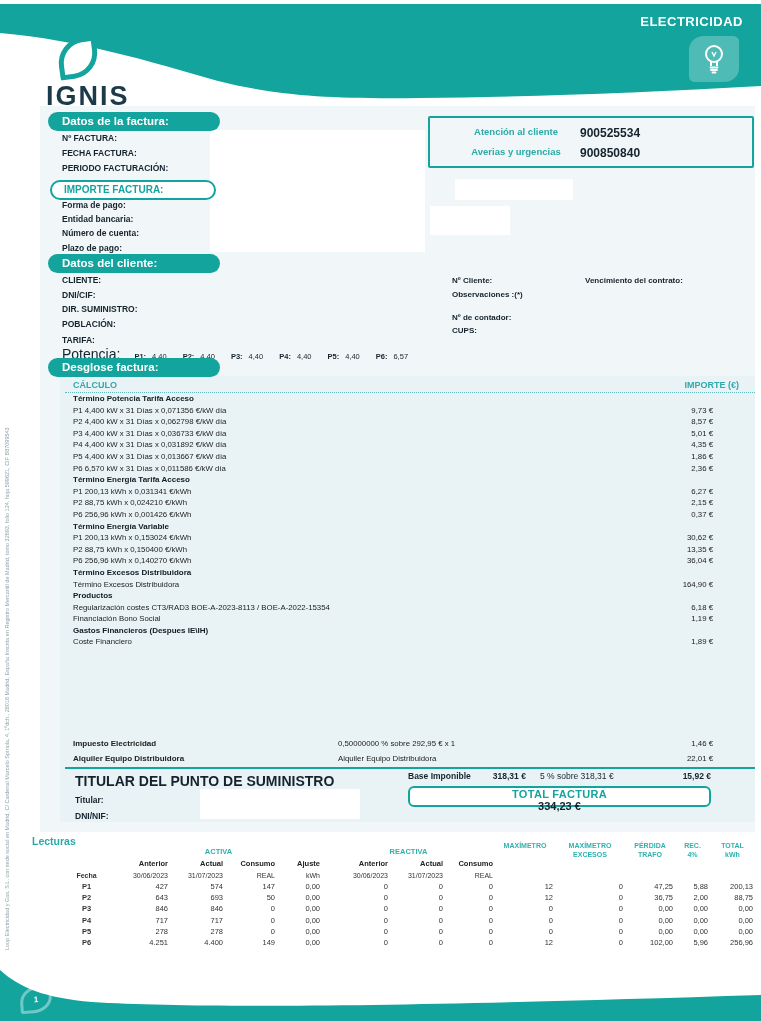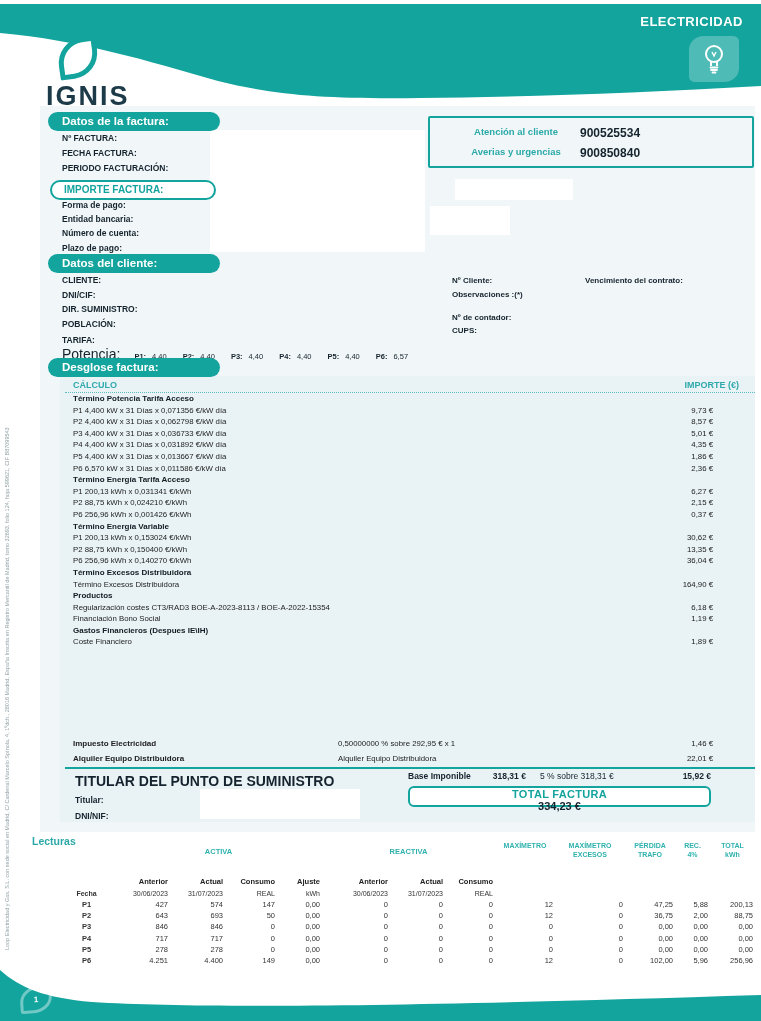--- a/index.html
+++ b/index.html
@@ -74,21 +74,21 @@
   .total-box{position:absolute;left:408px;top:786px;width:303px;height:21px;
         border:2px solid #14A49E;border-radius:6px;background:#fff;box-sizing:border-box;
         display:flex;align-items:center;justify-content:space-between;padding:0 8px;flex-direction:column;}
   .total-box .tl{color:#14A49E;font-weight:bold;font-size:11px;letter-spacing:.3px;}
   .total-box .tv{color:#15232E;font-weight:bold;font-size:11px;}
   
   .lect-title{position:absolute;left:32px;top:835px;color:#2BA9A8;font-weight:bold;font-size:10.5px;}
   .lect-group{position:absolute;top:847px;color:#2FB2AE;font-weight:bold;font-size:7.5px;text-align:center;}
   .lect-colhead{position:absolute;top:842px;color:#2FB2AE;font-weight:bold;font-size:7px;
         text-align:center;white-space:pre-line;line-height:8.5px;}
-  .lect-table{position:absolute;left:60px;top:858px;width:695px;font-size:7.5px;color:#333;margin-top:18px;}
+  .lect-table{position:absolute;left:60px;top:858px;width:695px;font-size:7.5px;color:#333;}
   .lect-row{display:flex;height:11.2px;line-height:11.2px;}
   .lect-row .lc{text-align:right;padding-right:2px;box-sizing:border-box;}
   .lect-row .lc0{text-align:center;font-weight:bold;}
   .lect-subhead{font-weight:bold;color:#222;height:12px;}
   .lect-fecha{height:11px;}
   .lect-fecha .lc{font-size:7px;}
   .lc0{width:55px;} .lc1{width:55px;} .lc2{width:55px;} .lc3{width:52px;} .lc4{width:45px;}
   .lc5{width:68px;} .lc6{width:55px;} .lc7{width:50px;} .lc8{width:60px;} .lc9{width:70px;}
   .lc10{width:50px;} .lc11{width:35px;} .lc12{width:45px;}
   

